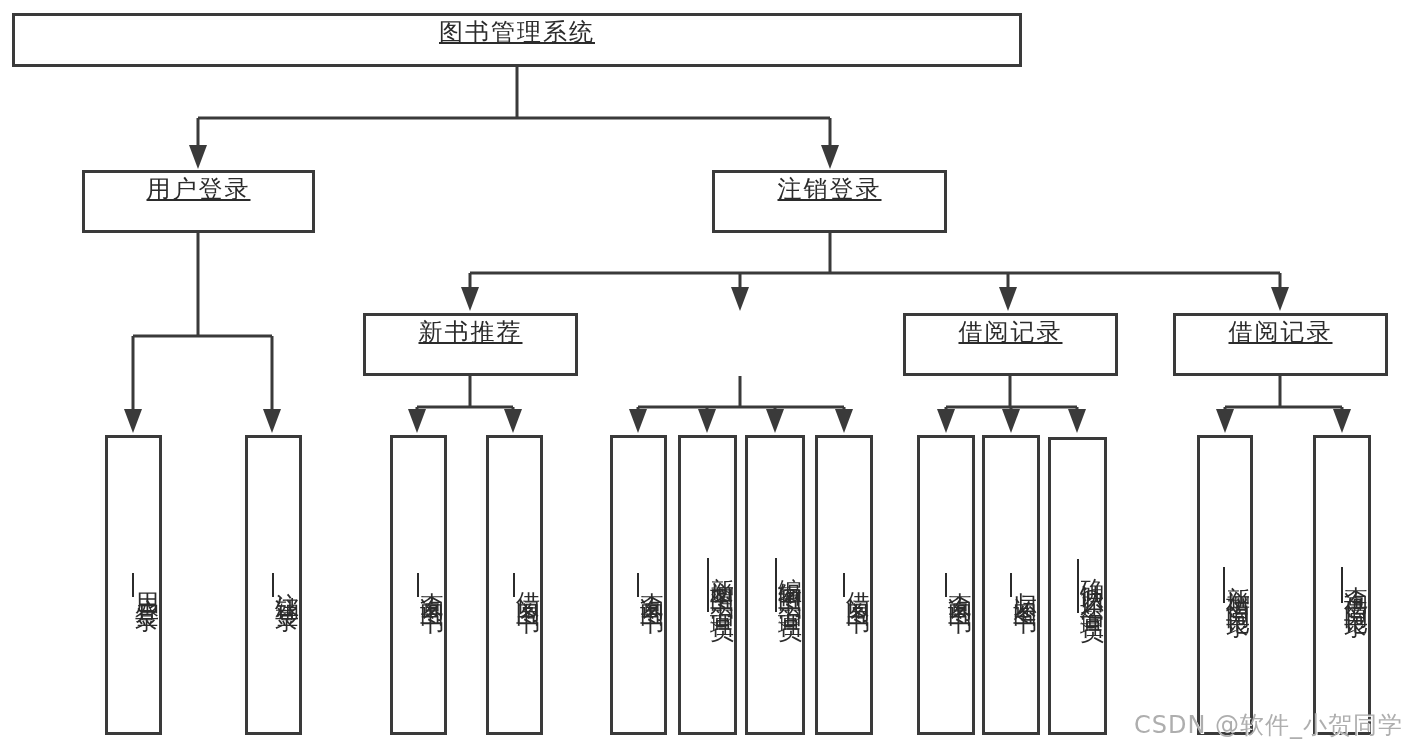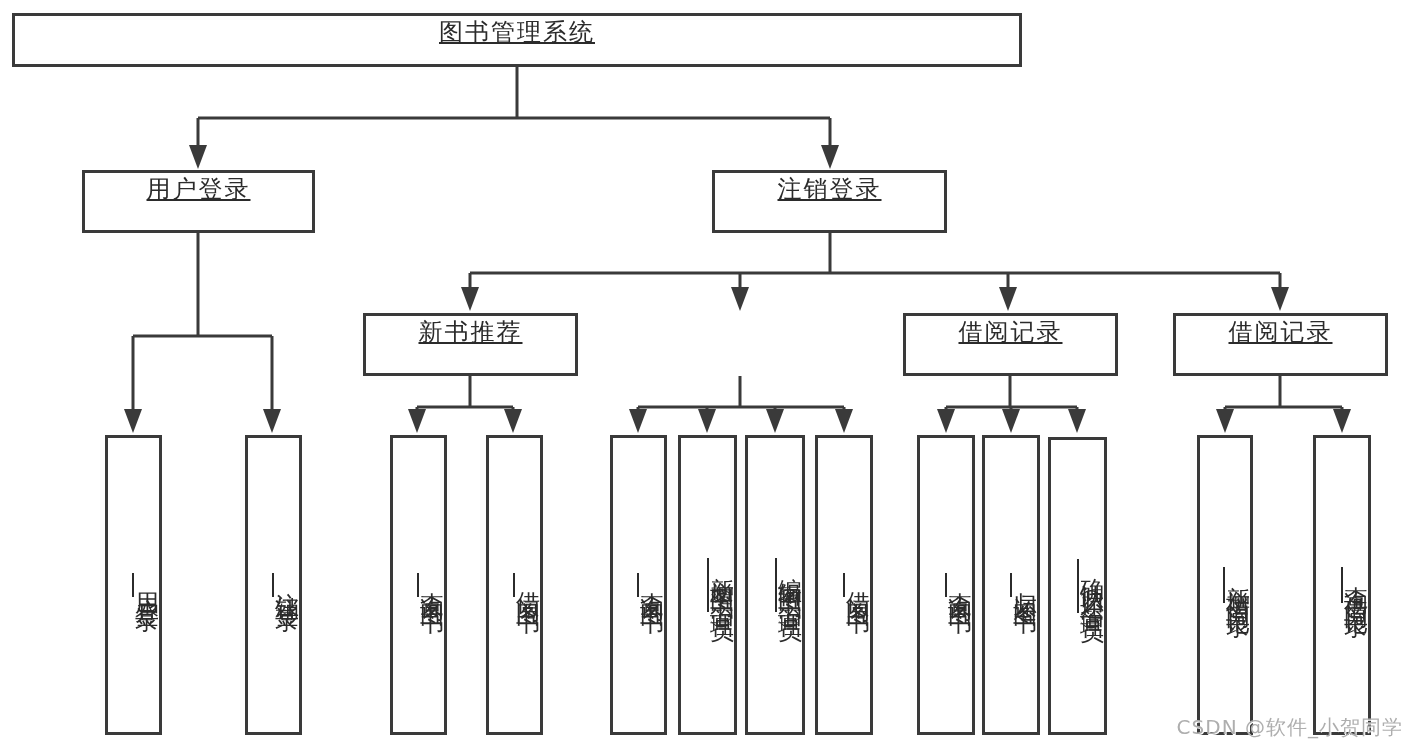--- a/index.html
+++ b/index.html
@@ -24,21 +24,21 @@
   .v{
     writing-mode:vertical-rl;
     text-orientation:mixed;
     font-size:24px;
     letter-spacing:6px;
     line-height:1;
   }
   .watermark{
     position:absolute;
     right:2px;bottom:6px;
-    font-size:20px;
+    font-size:24px;
     color:#aeaeae;
     text-shadow:1px 1px 0 #ffffff;
     letter-spacing:1px;
     white-space:nowrap;
   }
 </style>
 </head>
 <body>
 
 <div id="stage">

